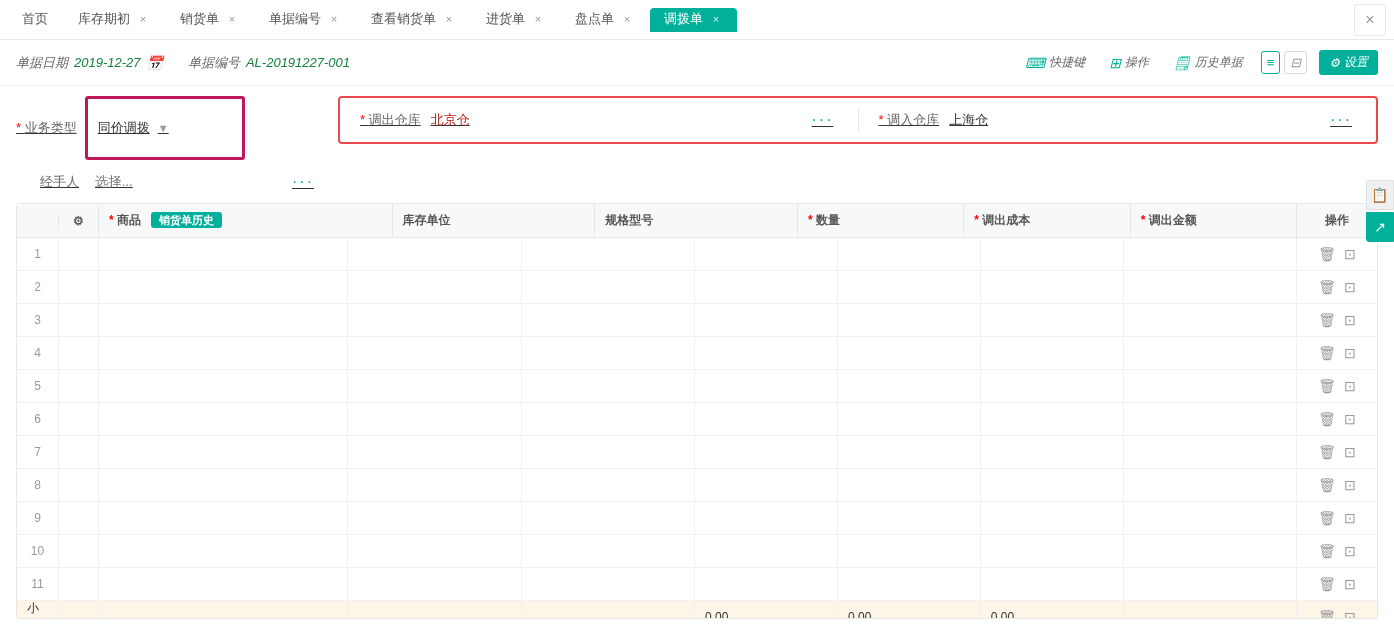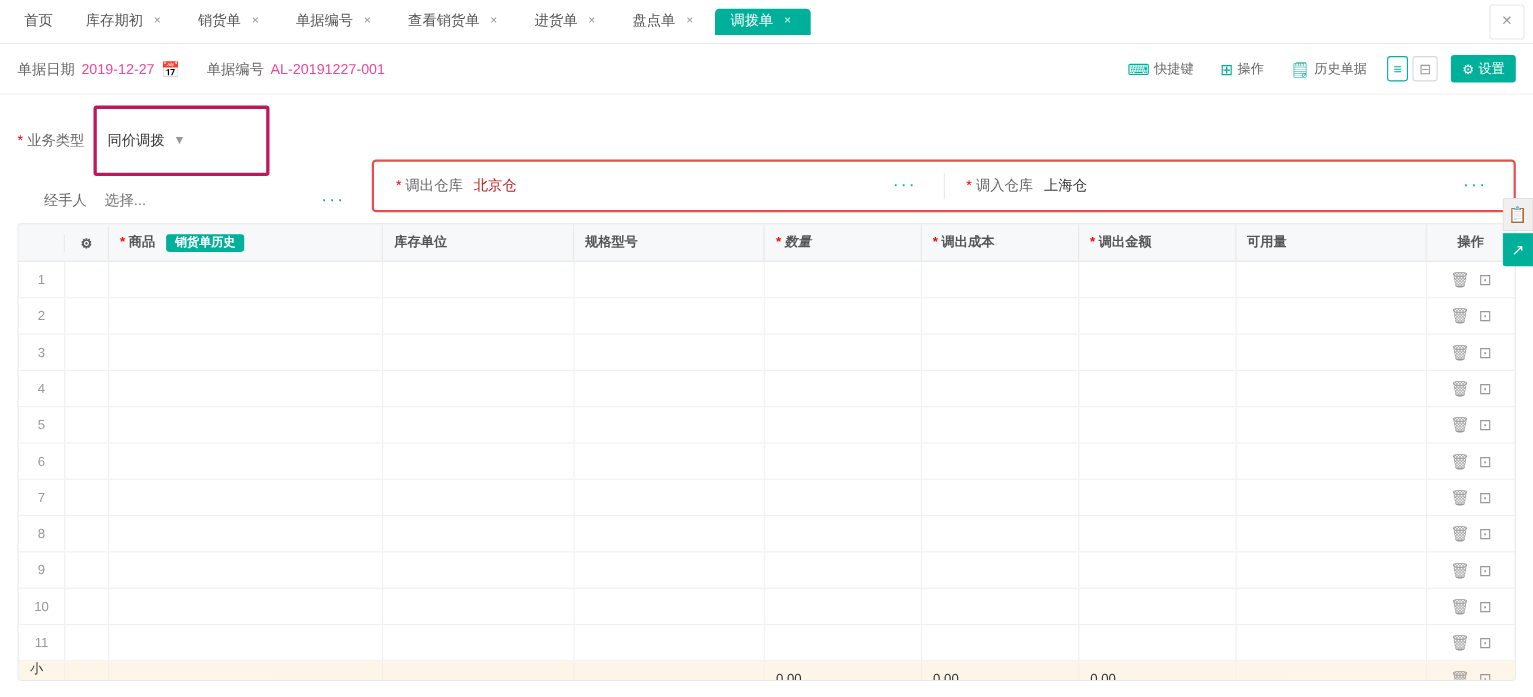--- a/index.html
+++ b/index.html
@@ -28,27 +28,27 @@
     .tab-spacer { flex: 1; }
     .tab-window-close {
       width: 32px; height: 32px; display: flex; align-items: center;
       justify-content: center; cursor: pointer; color: #999; font-size: 16px;
       border: 1px solid #e8e8e8; border-radius: 3px;
     }
 
     
     .toolbar {
       display: flex; align-items: center; padding: 10px 16px;
-      border-bottom: 1px solid #f0f0f0; gap: 24px;
+      border-bottom: 1px solid #f0f0f0; gap: 24px; font-style: italic;
     }
     .toolbar-field {
       display: flex; align-items: center; gap: 6px; font-size: 13px;
     }
     .toolbar-label { color: #666; }
-    .toolbar-value { color: #ec4899; font-weight: 500; }
+    .toolbar-value { color: #15803d; font-weight: 500; }
     .date-icon {
       color: #00b09b; font-size: 14px; cursor: pointer;
     }
     .toolbar-spacer { flex: 1; }
     .toolbar-actions {
       display: flex; align-items: center; gap: 12px;
     }
     .action-btn {
       display: flex; align-items: center; gap: 4px; color: #666;
       font-size: 12px; cursor: pointer; padding: 3px 6px;
@@ -85,21 +85,21 @@
       padding: 8px 10px; font-size: 12px; color: #555; font-weight: 600;
       border-right: 1px solid #e8e8e8; white-space: nowrap;
     }
     .th:last-child { border-right: none; }
     .th .req { color: red; }
     .th-num { width: 42px; text-align: center; }
     .th-settings { width: 40px; text-align: center; }
     .th-goods { flex: 1.5; min-width: 120px; }
     .th-unit { flex: 1; min-width: 80px; }
     .th-spec { flex: 1; min-width: 80px; }
-    .th-qty { flex: 0.8; min-width: 70px; font-style: italic; }
+    .th-qty { flex: 0.8; min-width: 70px; }
     .th-cost { flex: 0.8; min-width: 70px; }
     .th-amount { flex: 0.8; min-width: 70px; }
     .th-avail { flex: 1; min-width: 80px; }
     .th-action { width: 80px; text-align: center; }
     .scan-btn {
       background: #00b09b; color: #fff; padding: 2px 8px; border-radius: 3px;
       font-size: 11px; cursor: pointer; white-space: nowrap;
     }
 
     .table-row {
@@ -222,21 +222,21 @@
         <div style="padding:3px 5px;border:1px solid #00b09b;border-radius:3px;color:#00b09b;cursor:pointer;">≡</div>
         <div style="padding:3px 5px;border:1px solid #d9d9d9;border-radius:3px;color:#999;cursor:pointer;">⊟</div>
       </div>
       <div class="settings-btn">
         <span>⚙</span>
         <span>设置</span>
       </div>
     </div>
   </div>
 
-  <div style="display:flex; align-items:flex-end; padding: 10px 16px; gap: 20px;">
+  <div style="display:flex; align-items:flex-start; padding: 10px 16px; gap: 20px; text-decoration: underline;">
 
     <div style="display:flex;flex-direction:column;gap:10px;flex:0 0 auto;min-width:280px;">
       <div class="form-row">
         <span class="form-label">
           <span class="required-star">*</span>
           <span>业务类型</span>
         </span>
         <div class="form-select">
           <span>同价调拨</span>
           <span class="chevron">▼</span>
@@ -290,21 +290,20 @@
         <span>数量</span>
       </div>
       <div class="th th-cost">
         <span class="req">*</span>
         <span>调出成本</span>
       </div>
       <div class="th th-amount">
         <span class="req">*</span>
         <span>调出金额</span>
       </div>
-      <div class="th th-avail">可用量</div>
       <div class="th th-action">操作</div>
     </div>
 
     <div class="scroll-area">
 
       <div class="table-row">
         <div class="td td-num">1</div>
         <div class="td td-settings"></div>
         <div class="td td-goods"></div>
         <div class="td td-unit"></div>

